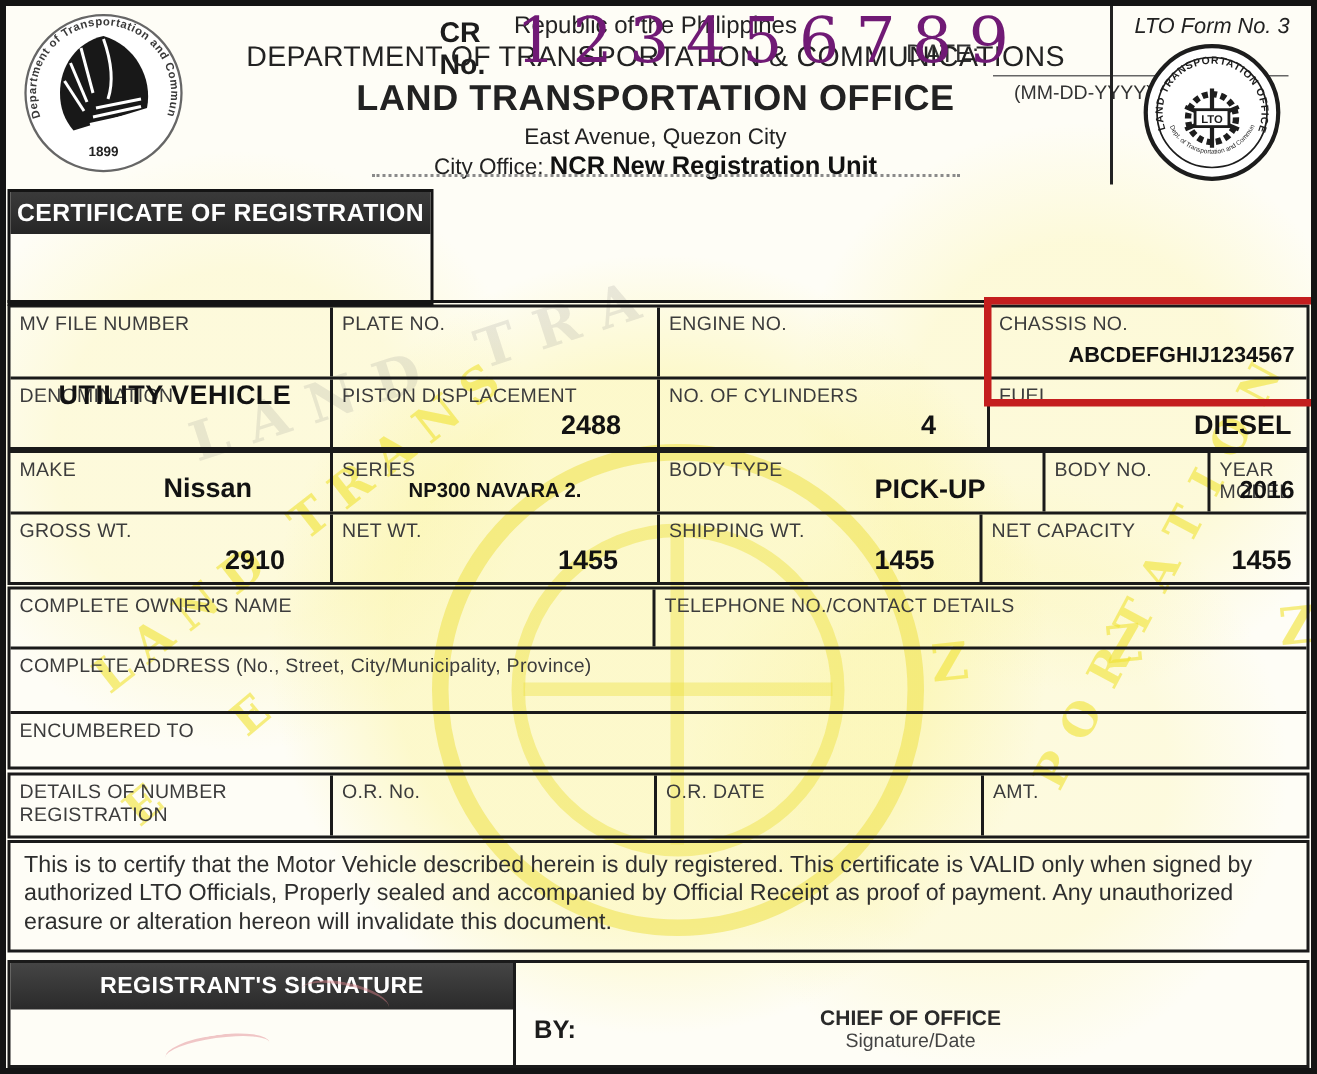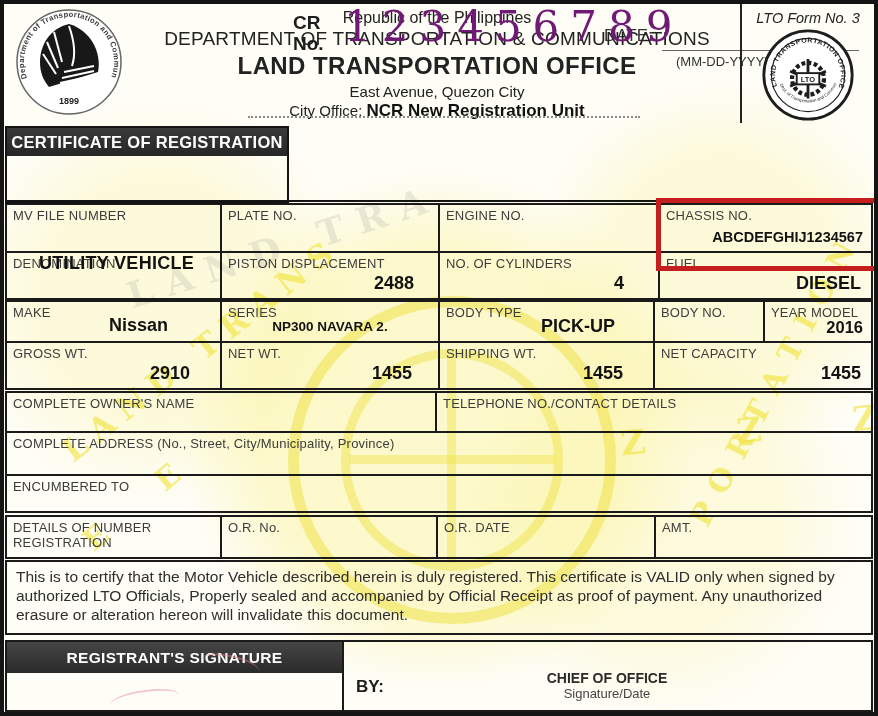--- a/index.html
+++ b/index.html
@@ -216,21 +216,21 @@
   <div class="sec" style="top:300px;">
     <div class="row" style="height:39px;">
       <div class="cell" style="width:215px;">
         <div class="flabel">MAKE</div>
         <div class="fvalue v-make">Nissan</div>
       </div>
       <div class="cell" style="width:218px;">
         <div class="flabel">SERIES</div>
         <div class="fvalue v-series">NP300 NAVARA 2.</div>
       </div>
-      <div class="cell" style="width:215px;">
+      <div class="cell" style="width:257px;">
         <div class="flabel">BODY TYPE</div>
         <div class="fvalue v-body">PICK-UP</div>
       </div>
       <div class="cell" style="width:110px;">
         <div class="flabel">BODY NO.</div>
         <div class="fvalue v-right"></div>
       </div>
       <div class="cell">
         <div class="flabel">YEAR MODEL</div>
         <div class="fvalue v-year">2016</div>

